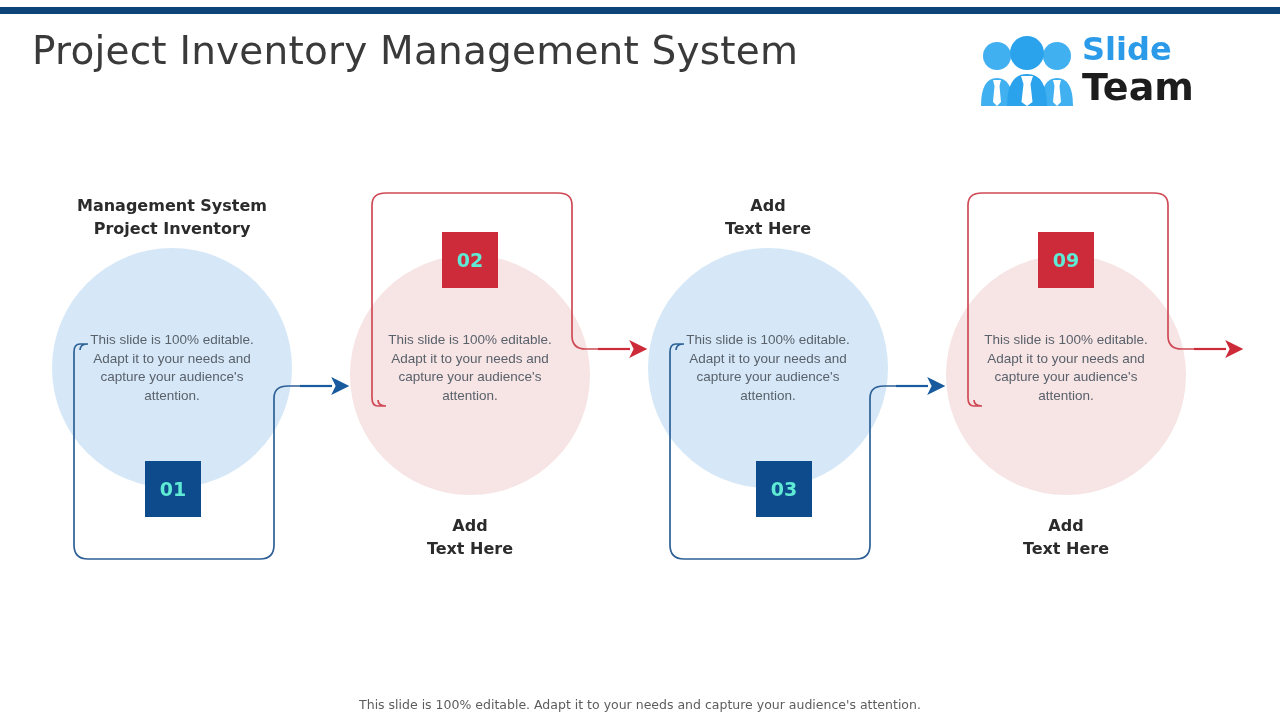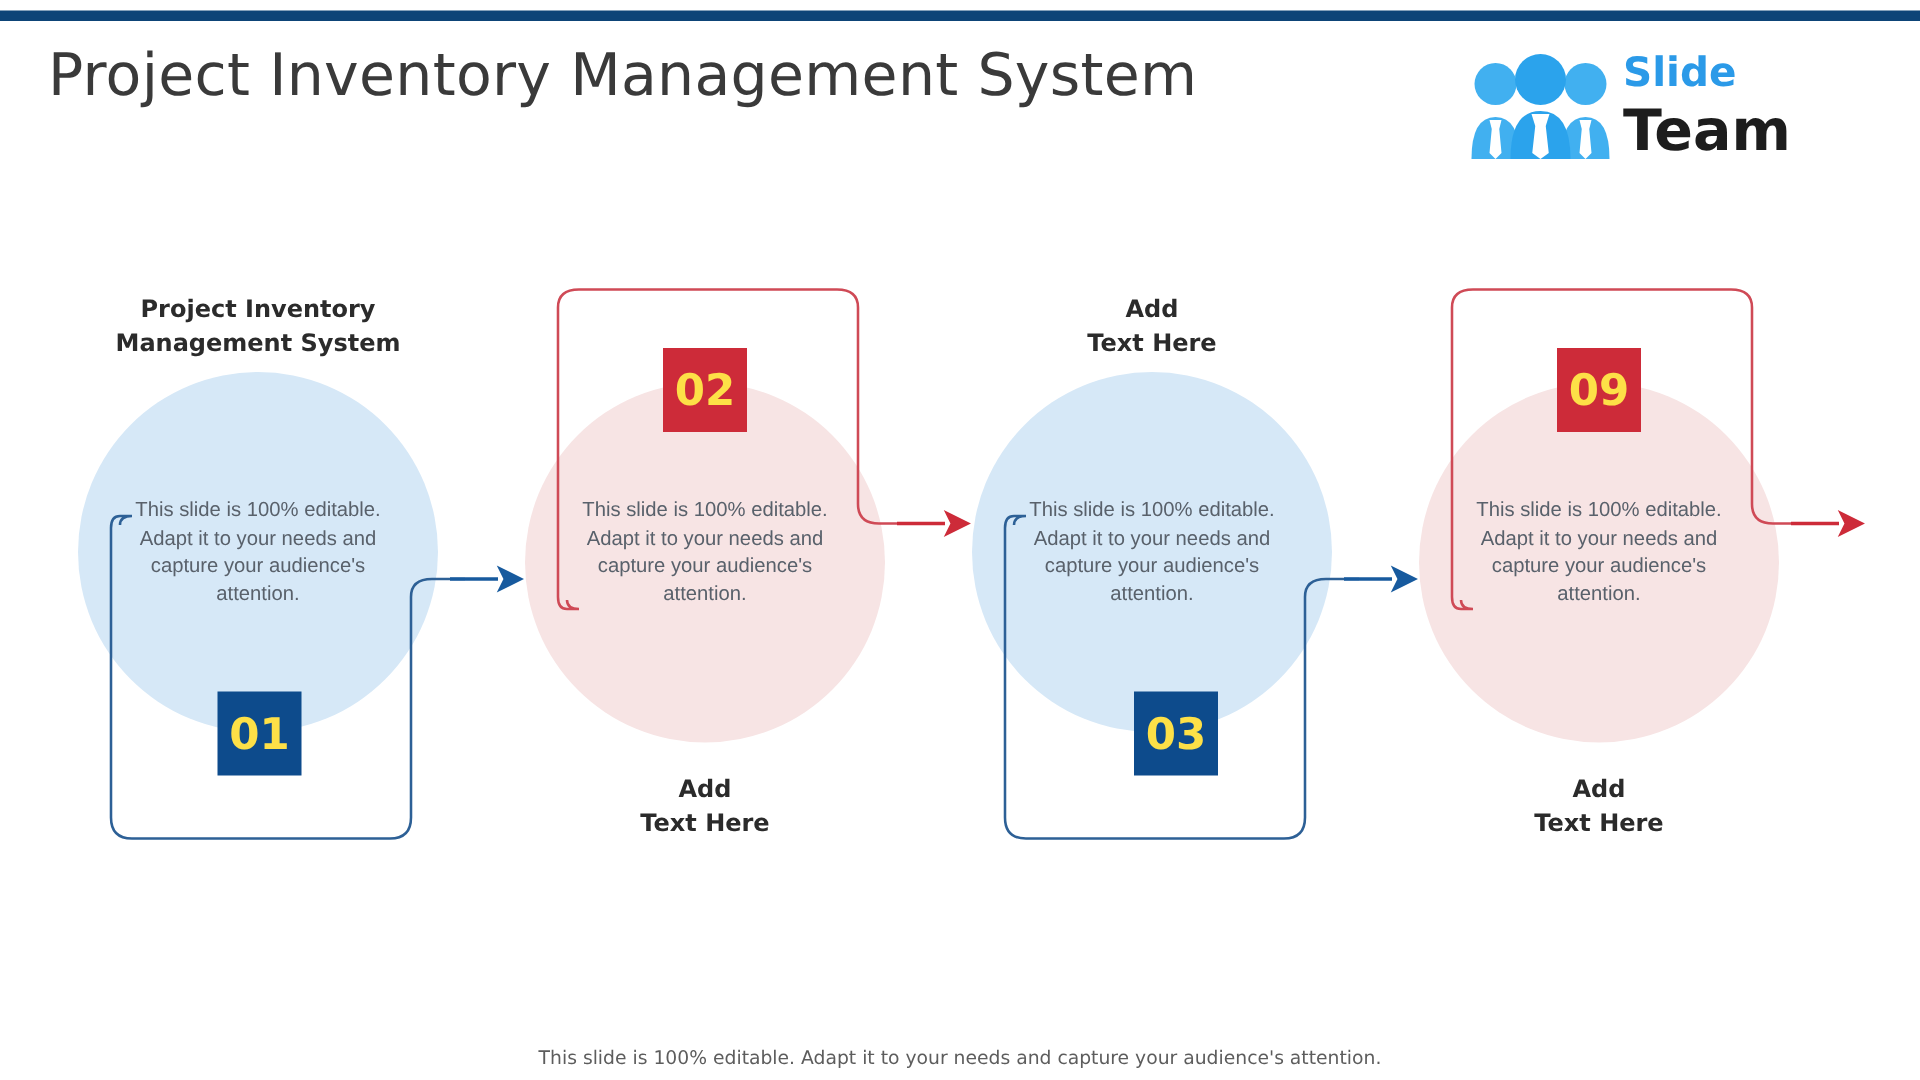--- a/index.html
+++ b/index.html
@@ -57,21 +57,21 @@
     height: 72px;
   }
   .logo-text {
     position: absolute;
     left: 104px;
     top: 0px;
     line-height: 38px;
   }
   .logo-slide {
     font-family: "DejaVu Sans", sans-serif;
-    font-size: 27px;
+    font-size: 32px;
     font-weight: 700;
     color: #2b9ae8;
     display: block;
   }
   .logo-team {
     font-family: "DejaVu Sans", sans-serif;
     font-size: 38px;
     font-weight: 700;
     color: #1d1d1d;
     display: block;
@@ -108,23 +108,23 @@
     line-height: 18.5px;
   }
   .step-badge {
     position: absolute;
     width: 56px;
     height: 56px;
     display: flex;
     align-items: center;
     justify-content: center;
     font-family: "DejaVu Sans", sans-serif;
-    font-size: 29px;
-    font-weight: 700;
-    color: #fde047;
+    font-size: 19px;
+    font-weight: 700;
+    color: #5eead4;
   }
 
   
   .footer-note {
     position: absolute;
     left: 0;
     top: 697px;
     width: 1280px;
     text-align: center;
     font-family: "DejaVu Sans", sans-serif;
@@ -192,22 +192,22 @@
              Q870 386 884 386 L906 386" fill="none" stroke="#2d6096" stroke-width="1.7"></path>
     <path d="M896 386 L928 386" fill="none" stroke="#175a9e" stroke-width="2.2" marker-end="url(#arrowBlue)"></path>
 
     <path d="M974 400 Q974 406 982 406 L974 406 Q968 406 968 398 L968 205
              Q968 193 982 193 L1154 193 Q1168 193 1168 205 L1168 336
              Q1168 349 1182 349 L1204 349" fill="none" stroke="#cf4a56" stroke-width="1.7"></path>
     <path d="M1194 349 L1226 349" fill="none" stroke="#cd2b39" stroke-width="2.2" marker-end="url(#arrowRed)"></path>
   </svg>
 
   <div class="step-heading" style="left:57px; top:194px;">
+    <div>Management System</div>
     <div>Project Inventory</div>
-    <div>Management System</div>
   </div>
   <div class="step-body" style="left:77px; top:331px;">This slide is 100% editable. Adapt it to your needs and capture your audience's attention.</div>
   <div class="step-badge" style="left:145px; top:461px; background:#0d4b8c;">01</div>
 
   <div class="step-badge" style="left:442px; top:232px; background:#cd2b39;">02</div>
   <div class="step-body" style="left:375px; top:331px;">This slide is 100% editable. Adapt it to your needs and capture your audience's attention.</div>
   <div class="step-heading" style="left:355px; top:514px;">
     <div>Add</div>
     <div>Text Here</div>
   </div>

